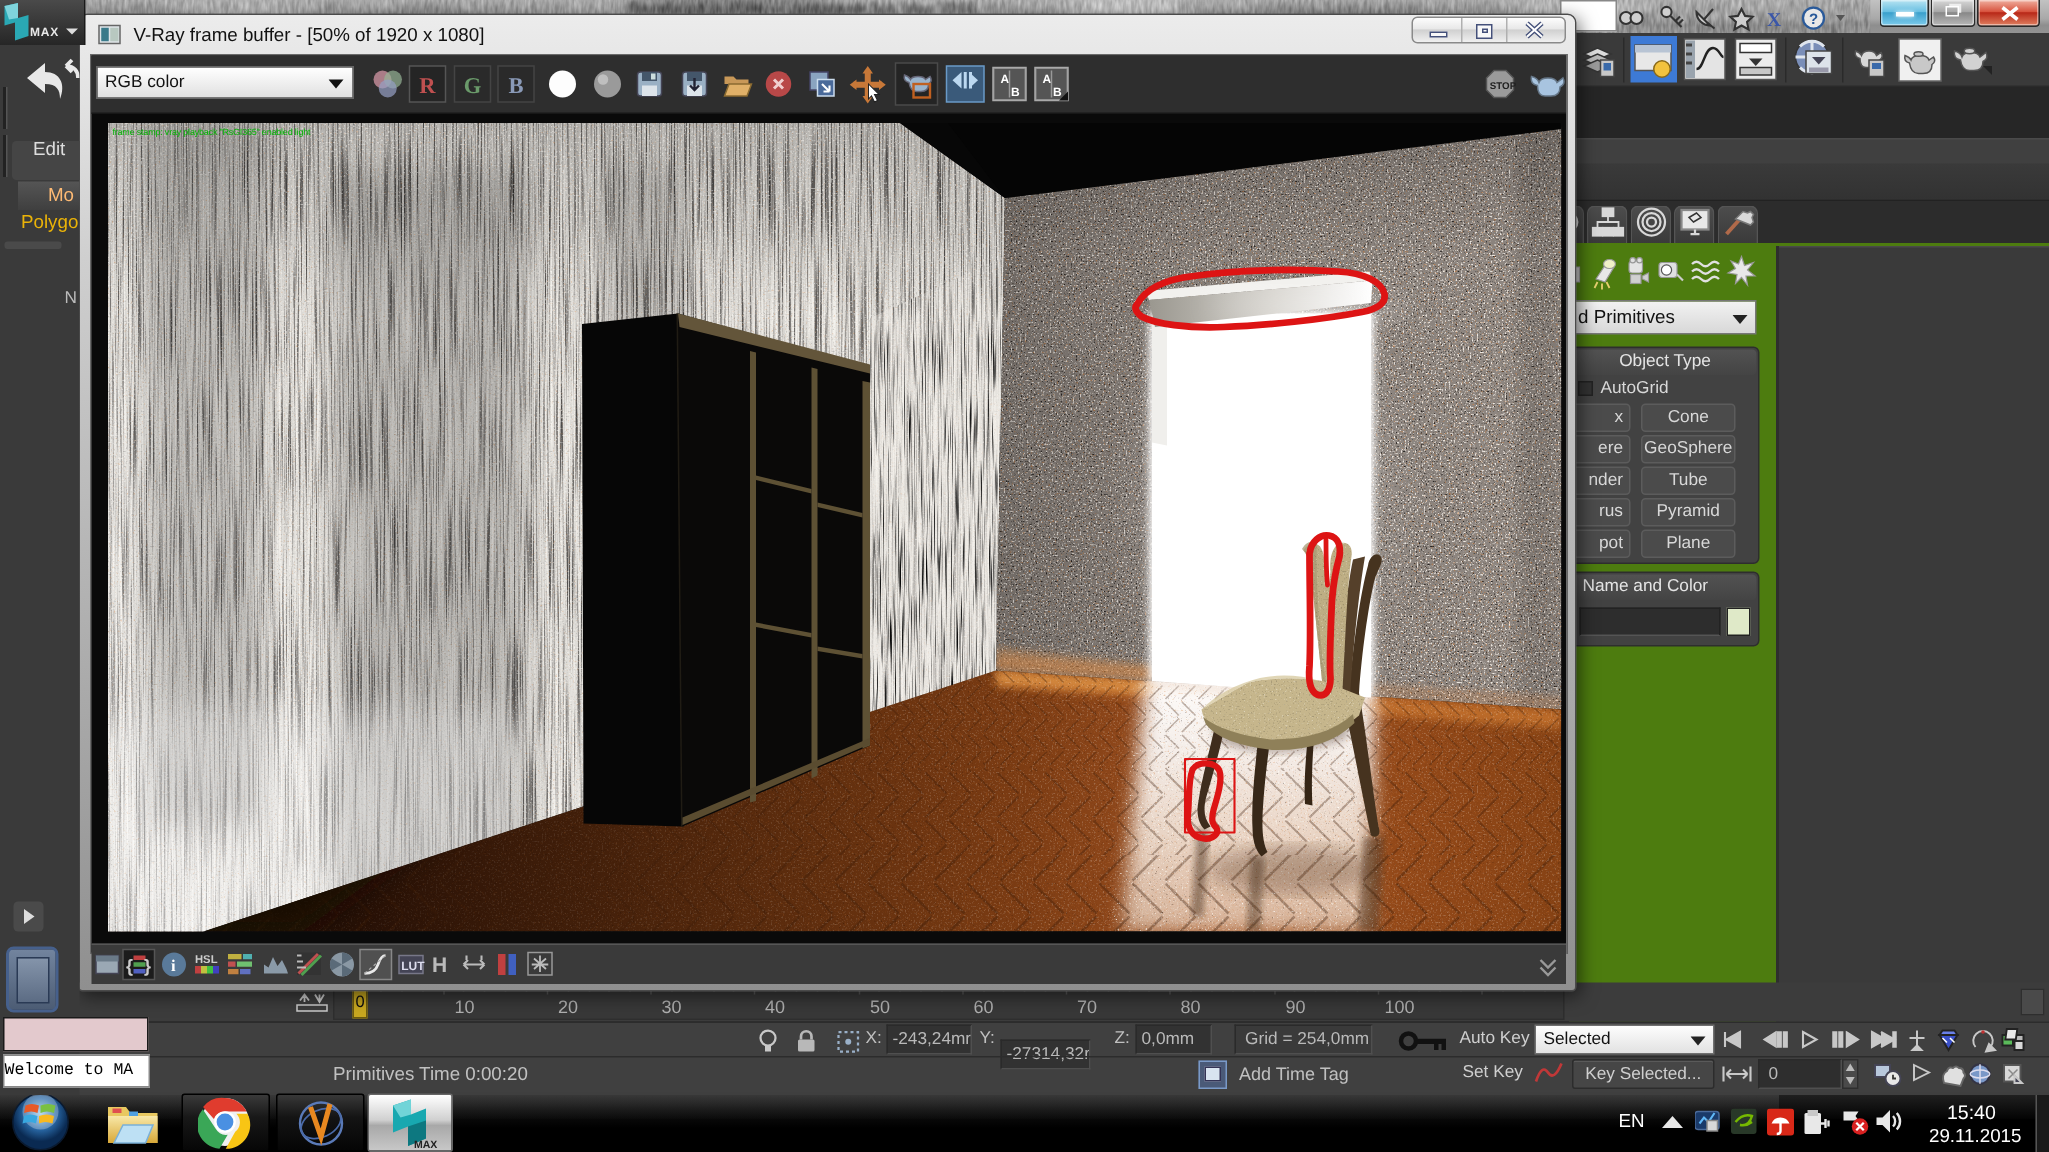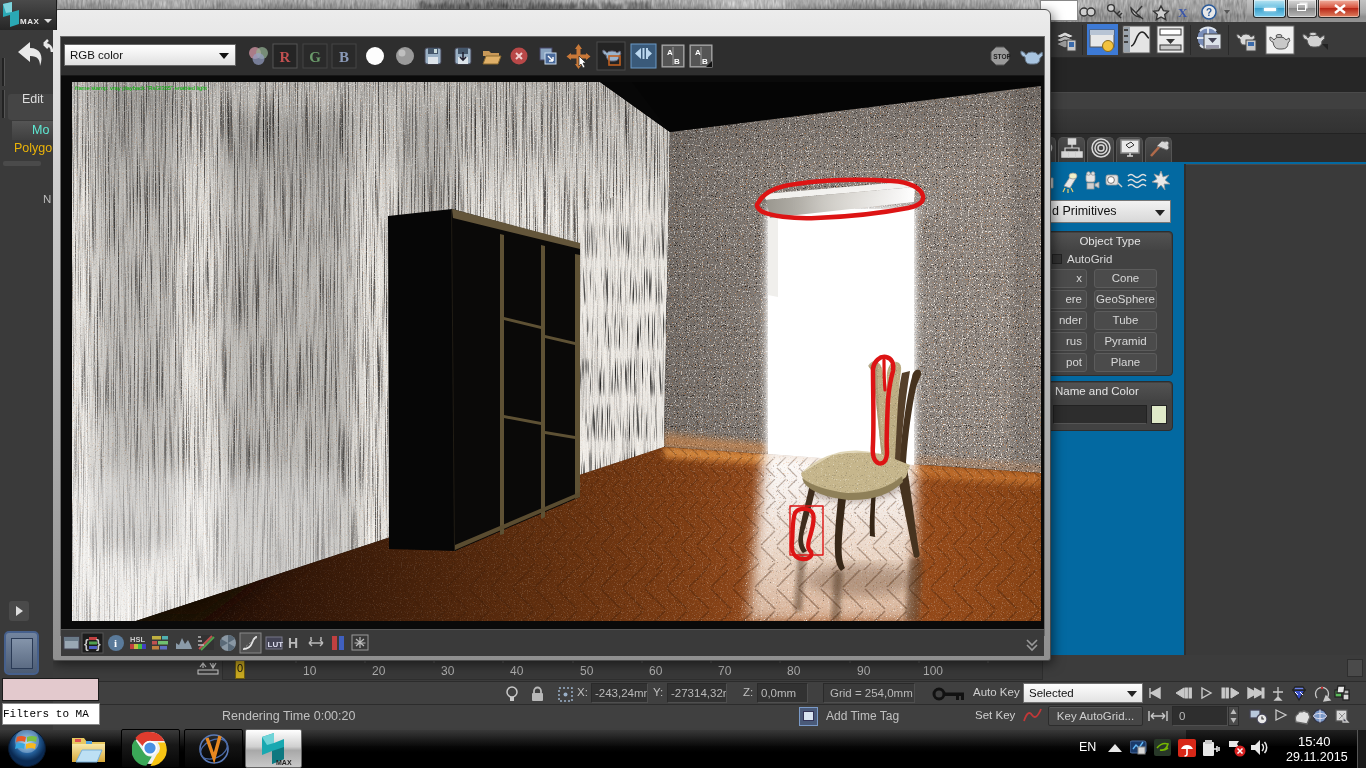--- a/index.html
+++ b/index.html
@@ -98,33 +98,33 @@
   <div class="abs" id="leftstrip">
     <svg width="53" height="60" style="position:absolute;left:0;top:0">
       <path d="M30 14 L18 24 L30 34 L30 28 C38 28 40 32 40 38 C44 28 40 20 30 20 Z" fill="#e8e8e8"></path>
       <path d="M44 16 C50 16 52 20 52 24 M44 16 l4 -4 M44 16 l4 4" stroke="#e8e8e8" stroke-width="2.5" fill="none"></path>
     </svg>
     <div style="position:absolute;left:2px;top:30px;width:3px;height:28px;border-left:2px solid #222;border-right:1px solid #555"></div>
     <div style="position:absolute;left:2px;top:62px;width:3px;height:28px;border-left:2px solid #222;border-right:1px solid #555"></div>
     <div class="lbl" style="left:22px;top:64px;font-size:12.5px;color:#ddd">Edit</div>
     <div style="position:absolute;left:8px;top:66px;width:45px;height:26px;background:#454545;border-radius:3px 0 0 3px;z-index:-1"></div>
     <div style="position:absolute;left:12px;top:93px;width:41px;height:19px;background:linear-gradient(#555,#3f3f3f)"></div>
-    <div class="lbl" style="left:32px;top:95px;font-size:12.5px;color:#5eead4">Mo</div>
+    <div class="lbl" style="left:32px;top:95px;font-size:12.5px;color:#fdba74">Mo</div>
     <div class="lbl" style="left:14px;top:113px;font-size:12.5px;color:#eab308">Polygo</div>
     <div style="position:absolute;left:3px;top:133px;width:38px;height:5px;background:#4a4a4a;border-radius:2px"></div>
     <div class="lbl" style="left:43px;top:165px;color:#bbb">N</div>
     <div style="position:absolute;left:9px;top:573px;width:20px;height:20px;background:#4a4a4a;border-radius:3px"></div>
     <svg width="12" height="12" style="position:absolute;left:13px;top:577px">
         <polygon points="3,1 10,6 3,11" fill="#ddd"></polygon>
       </svg>
     <div style="position:absolute;left:4px;top:603px;width:35px;height:44px;background:linear-gradient(#72849e,#4c5c74);border:2px solid #46608c;border-radius:5px">
         <div style="position:absolute;left:5px;top:5px;width:22px;height:31px;background:linear-gradient(#8494aa,#5c6c84);border:1px solid #2a3a55"></div>
       </div>
     <div style="position:absolute;left:2px;top:650px;width:97px;height:23px;background:#e3c9cd;border:1px solid #1a1a1a"></div>
-    <div style="position:absolute;left:2px;top:675px;width:98px;height:22px;background:#fff;border:1px solid #888;color:#000;font-family:'Liberation Mono',monospace;font-size:11px;line-height:21px;white-space:nowrap;overflow:hidden">Filters to MA</div>
+    <div style="position:absolute;left:2px;top:675px;width:98px;height:22px;background:#fff;border:1px solid #888;color:#000;font-family:'Liberation Mono',monospace;font-size:11px;line-height:21px;white-space:nowrap;overflow:hidden">Welcome to MA</div>
   </div>
 
   <div class="abs" style="left:1040px;top:0;width:38px;height:21px;background:#fff;border:1px solid #888"></div>
 
   <div class="abs" id="rpanel">
 
     <div class="prow" style="top:0;height:36px;background:#3a3a3a;border-bottom:1px solid #2a2a2a">
       <svg width="320" height="36" style="position:absolute;left:0;top:0">
 
         <g transform="translate(8,6)">
@@ -218,21 +218,21 @@
               <path d="M7 17 h6 M10 14 v3" stroke-width="1.5"></path>
             </g>
           <g transform="translate(103,5)">
               <path d="M2 17 L11 7" stroke="#b06a4a" stroke-width="2.6"></path>
               <path d="M8 7 l5 -5 3 1 2 -1 2 2 -1 2 1 3 -2 2 z" fill="#d8d8d8" stroke="#777" stroke-width="1"></path>
             </g>
         </g>
       </svg>
     </div>
 
-    <div class="prow" style="top:140px;height:566px;background:#0369a1">
+    <div class="prow" style="top:140px;height:566px;background:#4d7c0f">
 
       <svg width="140" height="36" style="position:absolute;left:0;top:4px">
         <g fill="#e0e0e0" stroke="#999" stroke-width="0.8">
           <path d="M2 12 h5 v10 h-5 z" fill="#c8c8c8"></path>
           <g transform="translate(16,6)">
               <polygon points="2,14 10,2 14,6 8,16" fill="#e8e8e8"></polygon>
               <ellipse cx="11" cy="4" rx="4" ry="3" fill="#f0f0c8"></ellipse>
               <path d="M3 16 l-2 4 M6 17 l0 4 M9 16 l2 4" stroke="#e8d070" stroke-width="1.2" fill="none"></path>
             </g>
           <g transform="translate(38,6)">
@@ -384,21 +384,21 @@
       <circle cx="10" cy="8" r="5" fill="none" stroke="#c8c8c8" stroke-width="1.5"></circle>
         <rect x="8" y="13" width="4" height="4" fill="#c8c8c8"></rect>
       <rect x="30" y="9" width="11" height="8" rx="1" fill="#b8b8b8"></rect>
         <path d="M32 9 v-2 a3.5 3.5 0 0 1 7 0 v2" stroke="#b8b8b8" stroke-width="1.8" fill="none"></path>
       <rect x="57" y="4" width="13" height="13" fill="none" stroke="#9ab0c8" stroke-width="1.5" stroke-dasharray="2,2"></rect>
         <circle cx="63.5" cy="10.5" r="2" fill="#9ab0c8"></circle>
     </svg>
     <div class="lbl" style="left:577px;top:5px">X:</div>
     <div class="sunk" style="left:591px;top:2px;width:57px;height:20px;padding-left:3px">-243,24mm</div>
     <div class="lbl" style="left:653px;top:5px">Y:</div>
-    <div class="sunk" style="left:667px;top:2px;width:60px;height:20px;padding-left:3px">-27314,32r</div>
+    <div class="sunk" style="left:667px;top:12px;width:60px;height:20px;padding-left:3px">-27314,32r</div>
     <div class="lbl" style="left:743px;top:5px">Z:</div>
     <div class="sunk" style="left:757px;top:2px;width:51px;height:20px;padding-left:3px">0,0mm</div>
     <div class="sunk" style="left:823px;top:2px;width:92px;height:20px;background:#3a3a3a">Grid = 254,0mm</div>
     <svg width="34" height="16" style="position:absolute;left:932px;top:5px">
         <circle cx="7" cy="8" r="5" fill="none" stroke="#111" stroke-width="3"></circle>
         <rect x="12" y="6.5" width="20" height="3.5" fill="#111"></rect>
         <rect x="24" y="10" width="3" height="4" fill="#111"></rect>
         <rect x="29" y="10" width="3" height="4" fill="#111"></rect>
       </svg>
     <div class="lbl" style="left:973px;top:5px;color:#cfcfcf">Auto Key</div>
@@ -445,30 +445,30 @@
         <g transform="translate(64,1)">
             <rect x="1" y="5" width="7" height="7" fill="#5aba5a" stroke="#222"></rect>
             <rect x="8" y="5" width="7" height="7" fill="#b8b8b8" stroke="#222"></rect>
             <rect x="4" y="1" width="7" height="7" fill="#e8e8e8" stroke="#222" transform="skewX(-8)"></rect>
             <rect x="9" y="9" width="6" height="6" fill="#d8d8d8" stroke="#222"></rect>
           </g>
       </g>
     </svg>
 
     <div style="position:absolute;left:0;top:23px;width:1366px;height:1px;background:#2c2c2c"></div>
-    <div class="lbl" style="left:222px;top:28px;font-size:12.5px">Rendering Time  0:00:20</div>
+    <div class="lbl" style="left:222px;top:28px;font-size:12.5px">Primitives Time  0:00:20</div>
     <div style="position:absolute;left:799px;top:26px;width:19px;height:19px;background:#4a5a78;border:1px solid #7a9ac8">
         <div style="position:absolute;left:3px;top:3px;width:11px;height:10px;background:#d8e4f0;border:1px solid #335"></div>
       </div>
     <div class="lbl" style="left:826px;top:28px;font-size:12px">Add Time Tag</div>
     <div class="lbl" style="left:975px;top:28px;color:#cfcfcf">Set Key</div>
     <svg width="22" height="18" style="position:absolute;left:1022px;top:26px">
         <path d="M2 14 q4 -12 8 -6 t9 -6" stroke="#c03838" stroke-width="1.8" fill="none"></path>
       </svg>
-    <div class="mbtn" style="left:1048px;top:25px;width:95px;height:20px;line-height:19px">Key AutoGrid...</div>
+    <div class="mbtn" style="left:1048px;top:25px;width:95px;height:20px;line-height:19px">Key Selected...</div>
     <svg width="24" height="18" style="position:absolute;left:1146px;top:26px">
         <path d="M3 4 v10 M21 4 v10 M5 9 h14 M5 9 l3 -3 m-3 3 l3 3 M19 9 l-3 -3 m3 3 l-3 3" stroke="#c8c8c8" stroke-width="1.4" fill="none"></path>
       </svg>
     <div class="sunk" style="left:1172px;top:25px;width:56px;height:20px;background:#2e2e2e">0</div>
     <div style="position:absolute;left:1228px;top:25px;width:11px;height:20px;background:#4a4a4a;border:1px solid #2e2e2e"><svg width="9" height="18">
           <polygon points="4.5,2 7.5,7 1.5,7" fill="#bbb"></polygon>
           <polygon points="4.5,16 7.5,11 1.5,11" fill="#bbb"></polygon>
         </svg></div>
 
     <svg width="120" height="22" style="position:absolute;left:1248px;top:25px">
@@ -587,20 +587,40 @@
             <path d="M11 5 a5 5 0 0 1 0 7 M13.5 3 a8 8 0 0 1 0 11" stroke="#e8e8e8" stroke-width="1.6" fill="none"></path>
           </g>
       </g>
     </svg>
     <div class="lbl" style="left:1298px;top:6px;color:#fff;font-size:13px">15:40</div>
     <div class="lbl" style="left:1286px;top:22px;color:#fff;font-size:12.5px">29.11.2015</div>
     <div style="position:absolute;left:1357px;top:2px;width:9px;height:38px;background:#1a1a1a;border-left:1px solid #555"></div>
   </div>
 
   <div class="abs" id="vfb">
+    <div id="vfbtitle">
+      <svg width="18" height="16" style="position:absolute;left:12px;top:5px">
+          <rect x="1" y="2" width="14" height="12" fill="#dfe5e8" stroke="#666"></rect>
+          <rect x="2.5" y="3.5" width="5" height="9" fill="#3a7a8a"></rect>
+          <rect x="8.5" y="3.5" width="5.5" height="9" fill="#b8c8c0"></rect>
+        </svg>
+      <span style="position:absolute;left:36px;top:6px">V-Ray frame buffer - [50% of 1920 x 1080]</span>
+
+      <div style="position:absolute;left:888px;top:1px;width:103px;height:18px;background:linear-gradient(#fdfdfd,#e8e8e8 45%,#d0d0d0 50%,#f0f0f0);border:1px solid #8a8a8a;border-radius:4px">
+        <div style="position:absolute;left:11px;top:9px;width:12px;height:3.5px;border:1px solid #44507a;background:#f8f8f8"></div>
+        <div style="position:absolute;left:32px;top:0;width:1px;height:16px;background:#b0b0b0"></div>
+        <div style="position:absolute;left:42px;top:3.5px;width:11px;height:10px;border:1.6px solid #44507a;background:#f8f8f8"></div>
+        <div style="position:absolute;left:45.5px;top:7px;width:4px;height:3px;border:1.6px solid #44507a"></div>
+        <div style="position:absolute;left:62px;top:0;width:1px;height:16px;background:#b0b0b0"></div>
+        <svg width="20" height="16" style="position:absolute;left:72px;top:0">
+            <path d="M4 3.5 l10 9 M14 3.5 l-10 9" stroke="#44507a" stroke-width="3.2"></path>
+            <path d="M4 3.5 l10 9 M14 3.5 l-10 9" stroke="#fff" stroke-width="1.4"></path>
+          </svg>
+      </div>
+    </div>
     <div id="vfbclient">
       <div id="vfbtools">
         <div style="position:absolute;left:3px;top:7px;width:172px;height:22px;background:linear-gradient(#fff,#e0e0e0);border:1px solid #666;color:#111;font-size:11.5px;line-height:20px;padding-left:5px">RGB color
           <svg width="11" height="8" style="position:absolute;right:5px;top:7px">
               <polygon points="0,1 10,1 5,7" fill="#111"></polygon>
             </svg>
         </div>
         <svg width="983" height="39" style="position:absolute;left:0;top:0">
 
           <g transform="translate(186,8)">

